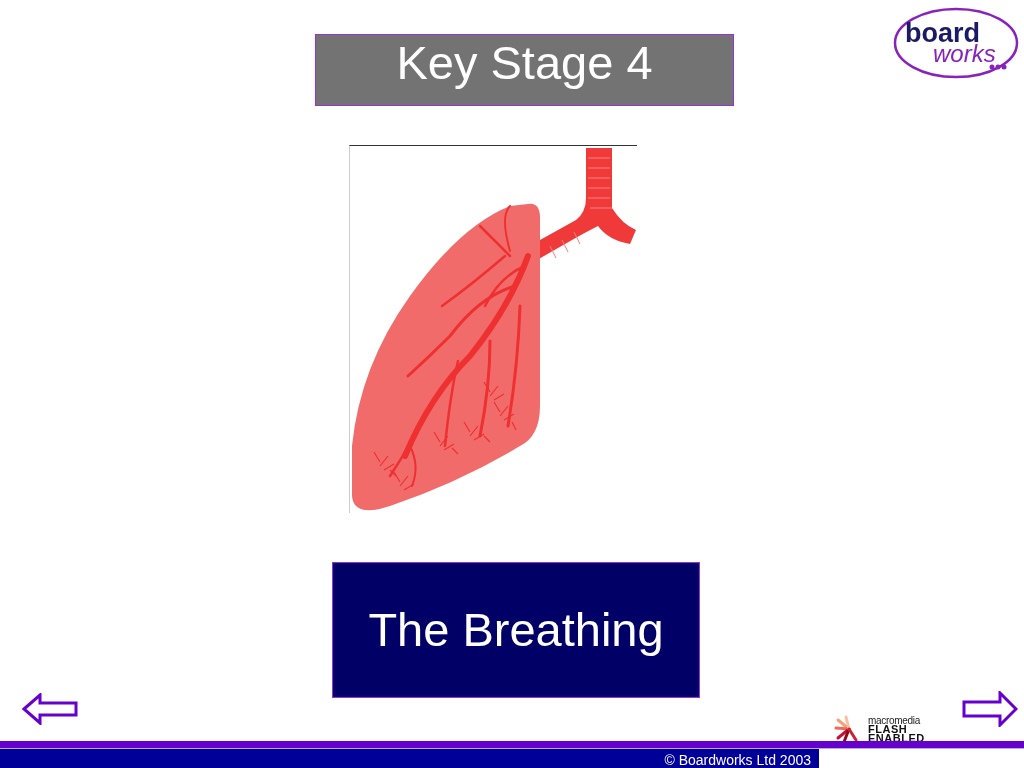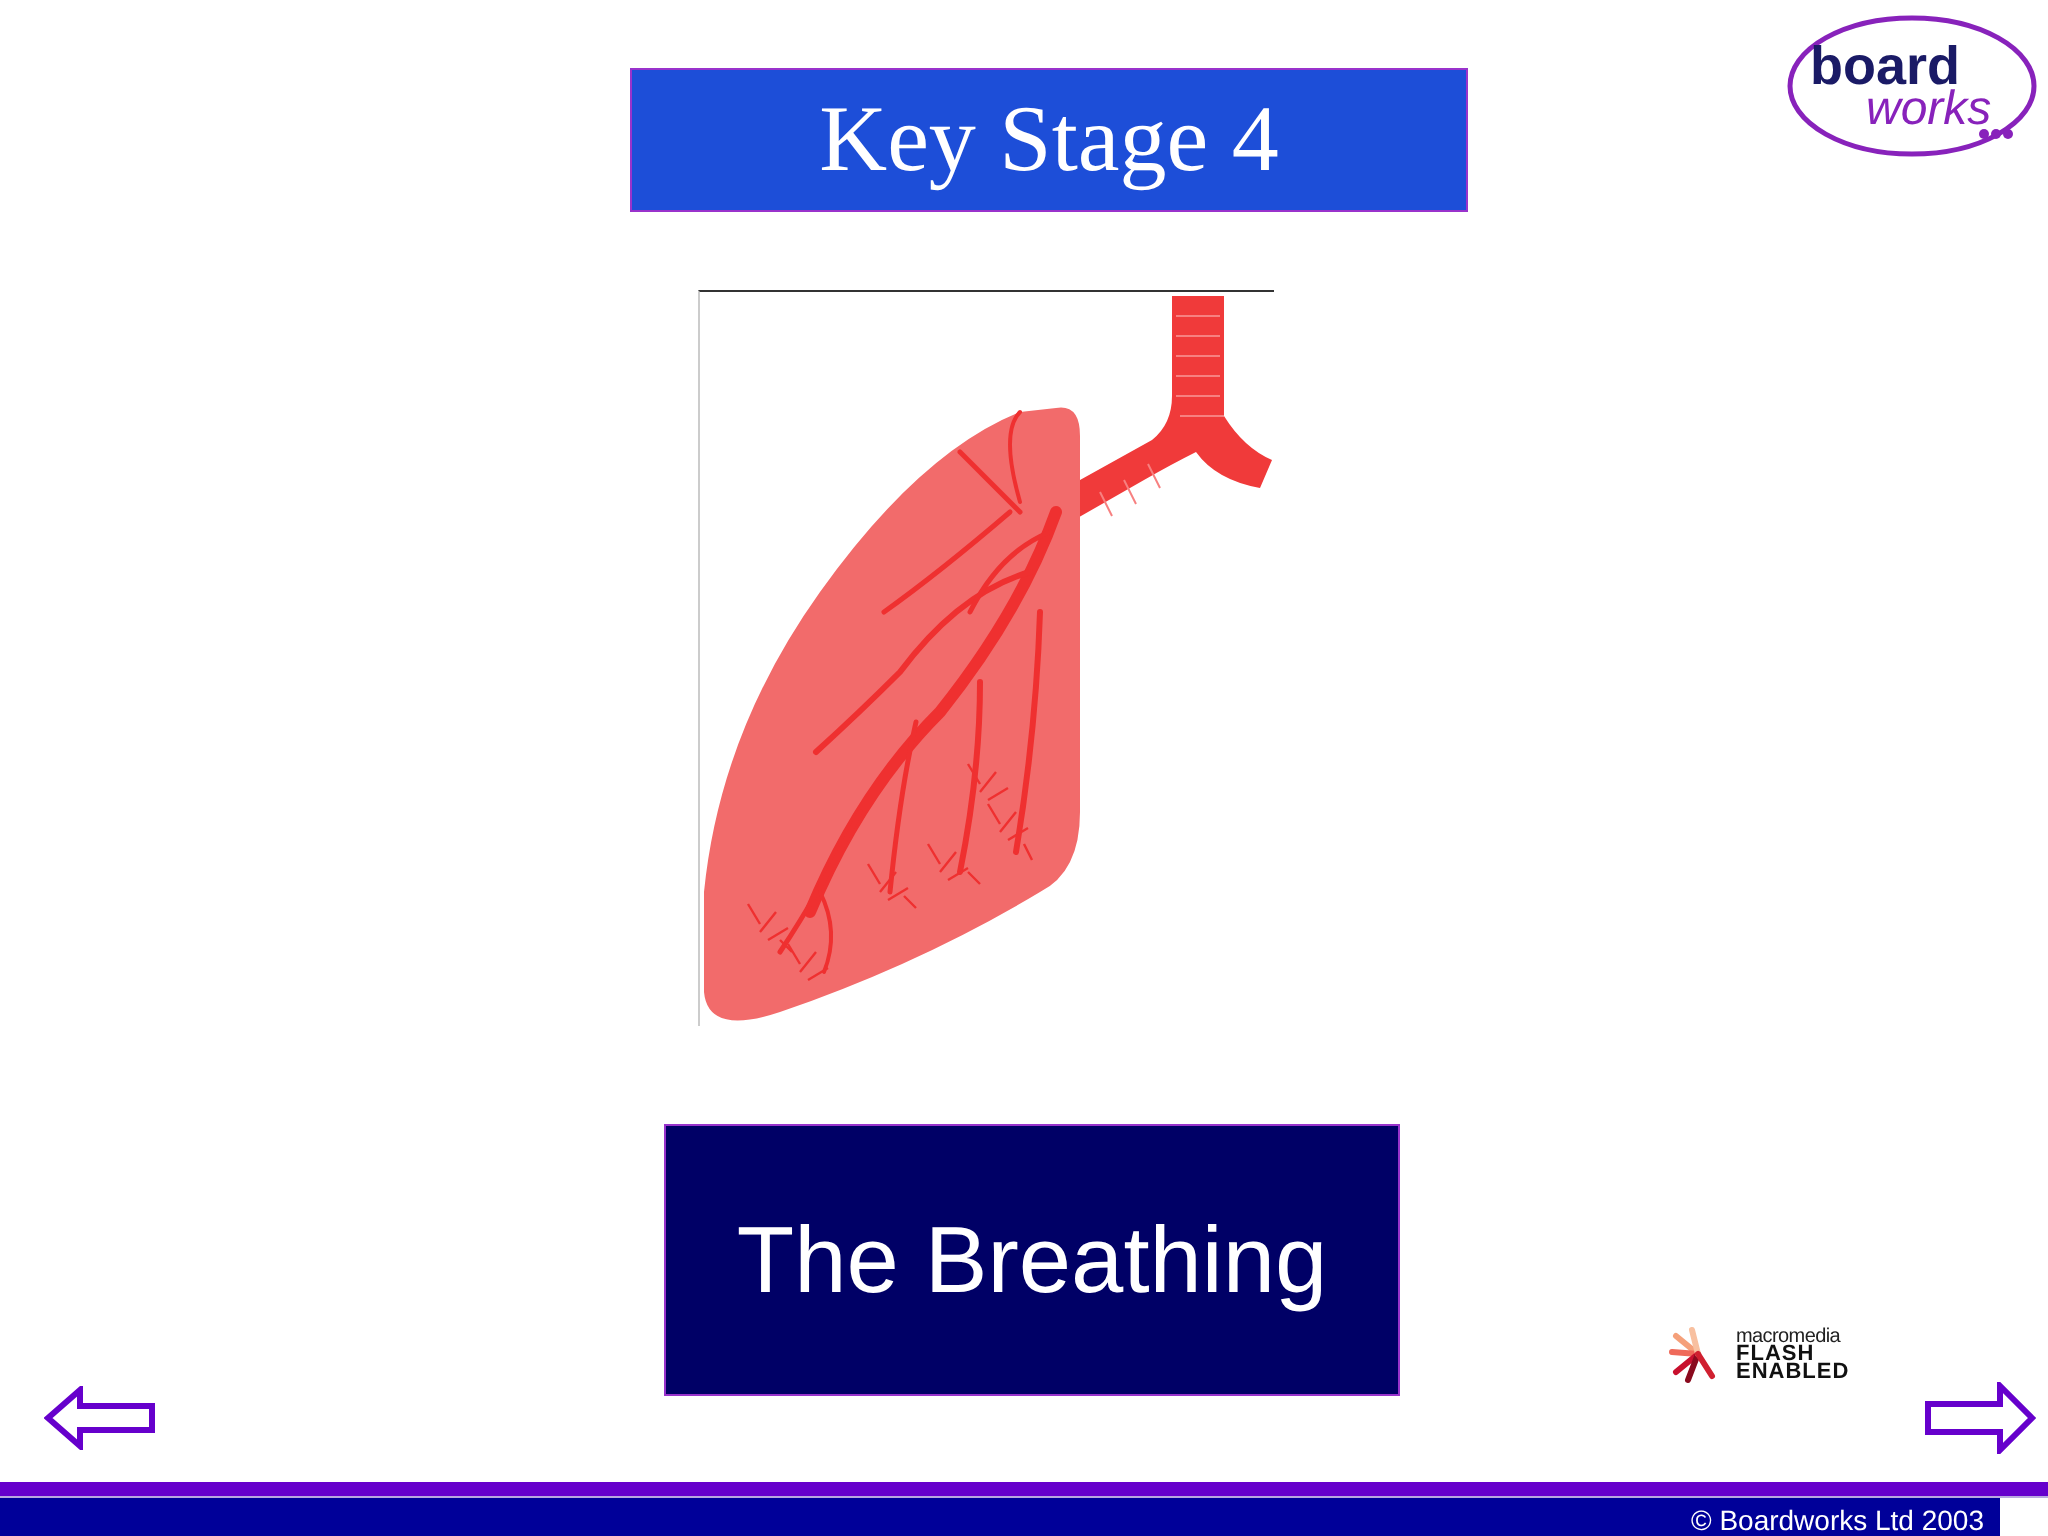--- a/index.html
+++ b/index.html
@@ -3,50 +3,50 @@
 <meta charset="utf-8">
 <style>
   html, body { margin: 0; padding: 0; }
   body {
     width: 1024px; height: 768px; position: relative; overflow: hidden;
     background: #ffffff;
     font-family: "Liberation Sans", sans-serif;
   }
   .title-box {
     position: absolute; left: 315px; top: 34px; width: 419px; height: 72px;
-    background: #1d4ed8; border: 1px solid #9933cc; box-sizing: border-box;
-    color: #ffffff; font-size: 47px; display: flex; align-items: center; justify-content: center; font-family: Liberation Serif, serif;
+    background: #737373; border: 1px solid #9933cc; box-sizing: border-box;
+    color: #ffffff; font-size: 47px; display: flex; justify-content: center;
   }
   .logo {
     position: absolute; left: 893px; top: 6px; width: 126px; height: 74px; text-align: center;
   }
   .lung-frame {
     position: absolute; left: 349px; top: 145px; width: 288px; height: 368px;
     border-top: 1px solid #333333; border-left: 1px solid #cccccc; box-sizing: border-box;
   }
   .subtitle-box {
     position: absolute; left: 332px; top: 562px; width: 368px; height: 136px;
     background: #000066; border: 1px solid #9933cc; box-sizing: border-box;
     color: #ffffff; font-size: 47px; line-height: 58px; text-align: center;
     display: flex; align-items: center; justify-content: center; flex-direction: row;
   }
   .nav-arrow { position: absolute; cursor: pointer; }
   .nav-prev { left: 22px; top: 693px; width: 56px; height: 32px; }
   .nav-next { left: 962px; top: 691px; width: 56px; height: 36px; }
   .flash-badge {
-    position: absolute; left: 834px; top: 661px; width: 108px; height: 32px;
+    position: absolute; left: 834px; top: 713px; width: 108px; height: 32px;
     display: flex; align-items: center;
   }
   .flash-text { display: flex; flex-direction: column; margin-left: 4px; line-height: 9px; }
   .flash-text .mm { font-size: 10px; color: #222; letter-spacing: -0.3px; }
   .flash-text .fl { font-size: 11px; font-weight: bold; color: #111; letter-spacing: 0.5px; }
   .purple-band { position: absolute; left: 0; top: 741px; width: 1024px; height: 7px; background: #6600cc; }
   .light-line { position: absolute; left: 0; top: 748px; width: 1024px; height: 1px; background: #b8a8e0; }
   .footer-bar {
-    position: absolute; left: 0; top: 749px; width: 1000px; height: 19px; background: #000099;
+    position: absolute; left: 0; top: 749px; width: 819px; height: 19px; background: #000099;
     color: #ffffff; font-size: 14px; text-align: right; box-sizing: border-box; padding-right: 8px;
     line-height: 22px;
   }
 </style>
 </head>
 <body>
 
 <div class="title-box">
   <span>Key Stage 4</span>
 </div>

